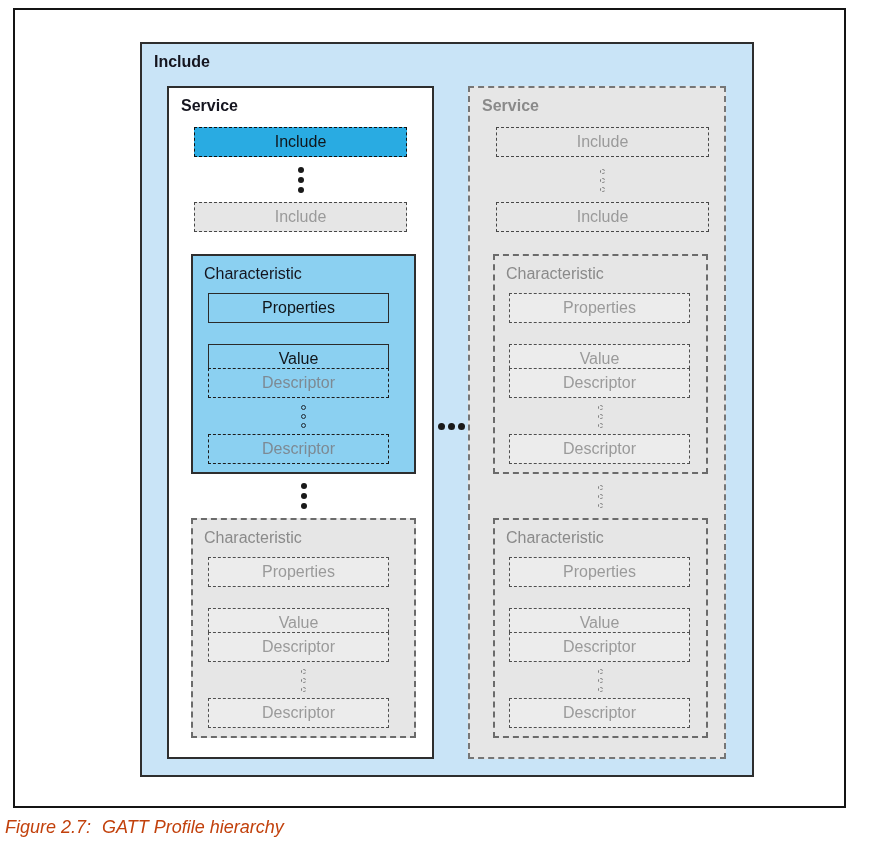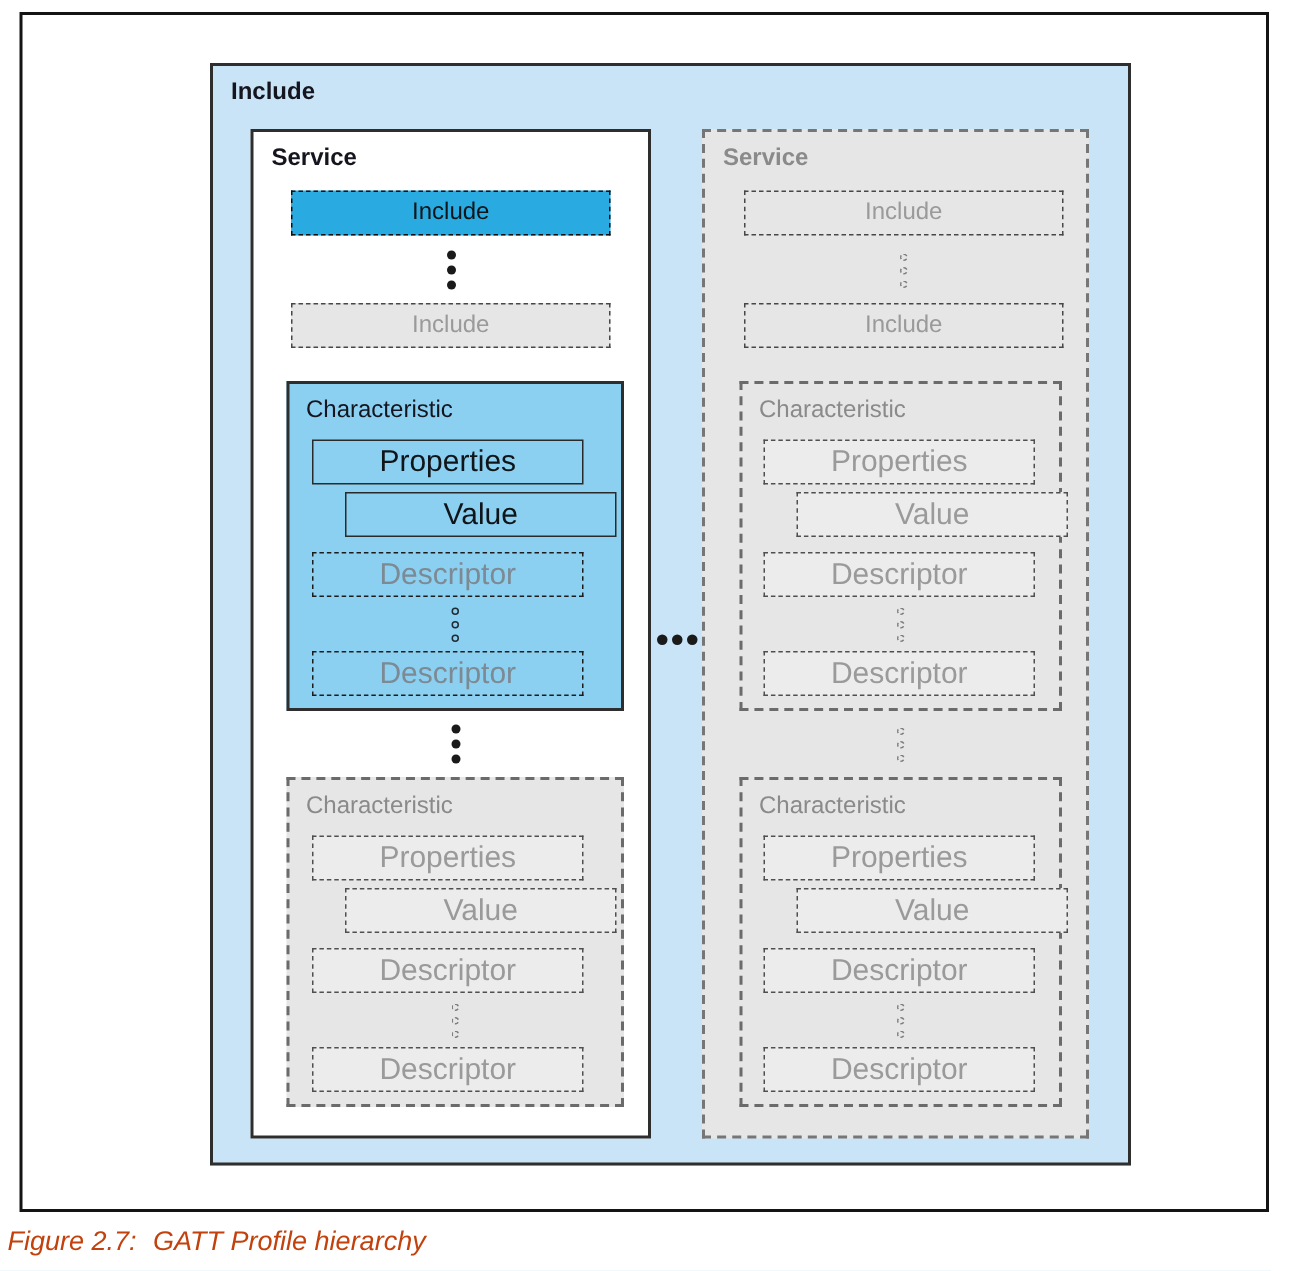--- a/index.html
+++ b/index.html
@@ -30,27 +30,27 @@
   .include-inactive { left: 25px; top: 114px; width: 213px; height: 30px; background: #E6E6E6; border: 1.6px dashed #474747; color: #9A9A9A; }
   .include-gray-1 { left: 26px; top: 39px; width: 213px; height: 30px; background: #E6E6E6; border: 1.6px dashed #474747; color: #9A9A9A; }
   .include-gray-2 { left: 26px; top: 114px; width: 213px; height: 30px; background: #E6E6E6; border: 1.6px dashed #474747; color: #9A9A9A; }
   .char { position: absolute; }
   .char-active { left: 22px; top: 166px; width: 225px; height: 220px; background: #8BD0F1; border: 2px solid #2E2E2E; }
   .char-inactive { left: 22px; top: 430px; width: 225px; height: 220px; background: #E6E6E6; border: 2px dashed #6B6B6B; }
   .char-gray-1 { left: 23px; top: 166px; width: 215px; height: 220px; background: #E6E6E6; border: 2px dashed #6B6B6B; }
   .char-gray-2 { left: 23px; top: 430px; width: 215px; height: 220px; background: #E6E6E6; border: 2px dashed #6B6B6B; }
   .char-label-dark { position: absolute; left: 11px; top: 9px; font-size: 16px; color: #15151F; }
   .char-label-gray { position: absolute; left: 11px; top: 9px; font-size: 16px; color: #8A8A8A; }
-  .inner { position: absolute; left: 15px; width: 181px; height: 30px; display: flex; align-items: center; justify-content: center; font-size: 20px; }
+  .inner { position: absolute; left: 15px; width: 181px; height: 30px; display: flex; align-items: center; justify-content: center; font-size: 16px; }
   .char-gray-1 .inner, .char-gray-2 .inner { left: 14px; }
   .inner-solid-blue { background: #8BD0F1; border: 1.6px solid #2A2A2A; color: #10151A; }
   .inner-dashed-blue { background: #8BD0F1; border: 1.6px dashed #1C1C1C; color: #7D8A94; }
   .inner-dashed-gray { background: #ECECEC; border: 1.6px dashed #4F4F4F; color: #9A9A9A; }
   .pos-properties { top: 37px; }
-  .pos-value { top: 72px; margin-left: 22px; }
+  .pos-value { top: 88px; }
   .pos-descriptor1 { top: 112px; }
   .pos-descriptor2 { top: 178px; }
   .vstack { position: absolute; display: flex; flex-direction: column; align-items: center; justify-content: center; gap: 4px; }
   .vdots-1 { left: 25px; top: 74px; width: 213px; height: 36px; }
   .vdots-2 { left: 22px; top: 390px; width: 225px; height: 36px; }
   .vdots-r1 { left: 26px; top: 74px; width: 213px; height: 36px; }
   .vdots-r2 { left: 23px; top: 390px; width: 215px; height: 36px; }
   .vdots-char { left: 0; top: 145px; width: 100%; height: 30px; gap: 4px; }
   .dot-filled { width: 6px; height: 6px; border-radius: 50%; background: #1A1A1A; }
   .ring-dark { width: 5px; height: 5px; border-radius: 50%; border: 1.5px solid #1F2A33; background: transparent; }

